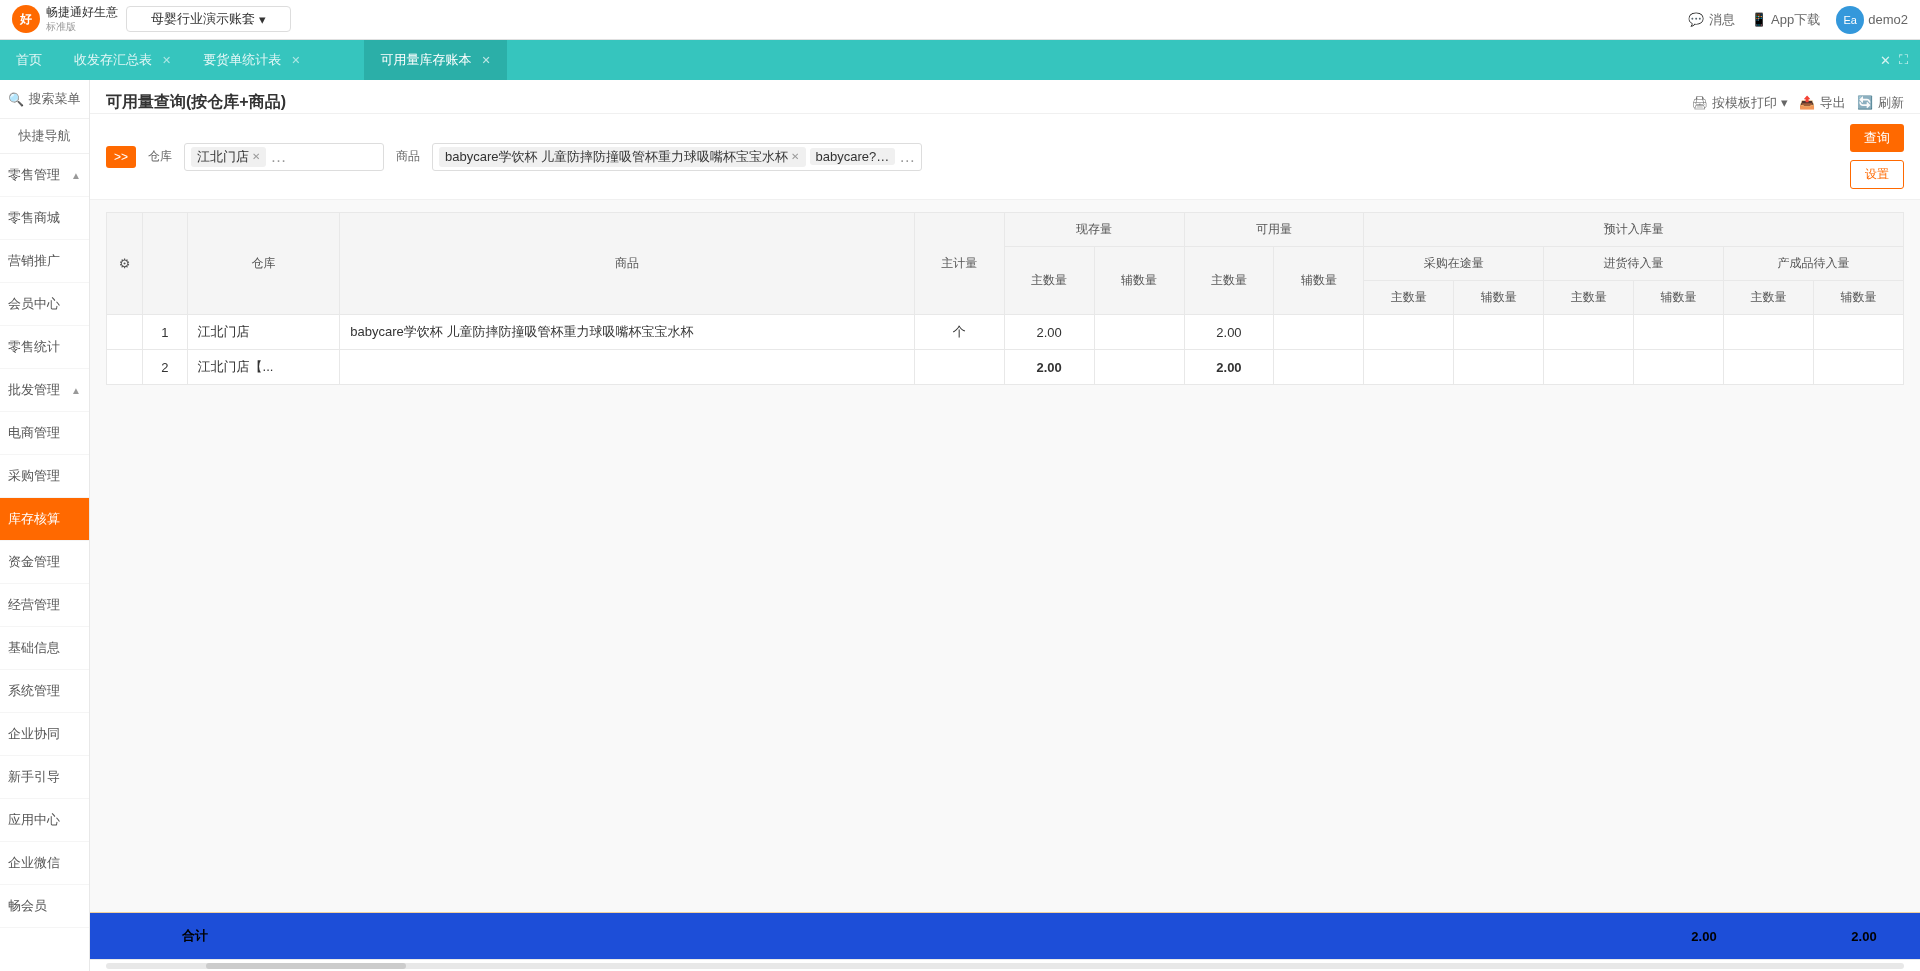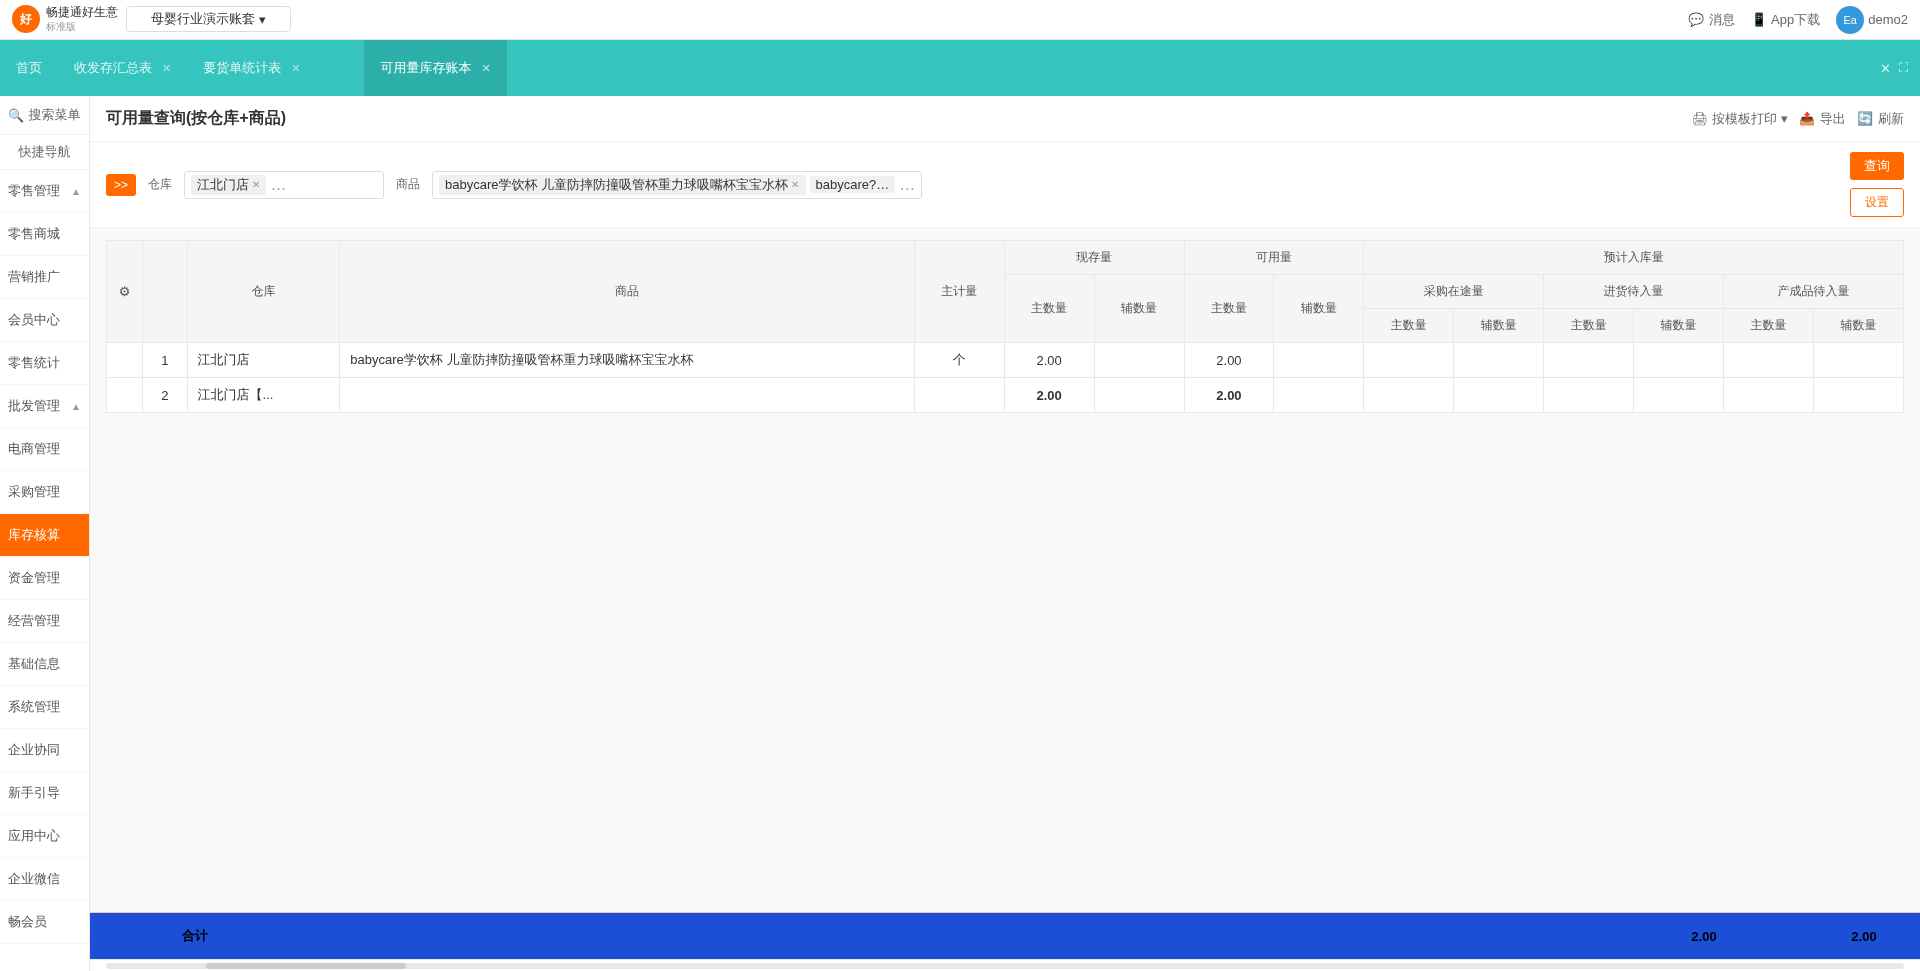--- a/index.html
+++ b/index.html
@@ -20,21 +20,21 @@
     .logo-icon { width: 28px; height: 28px; background: #ff6900; border-radius: 50%; display: flex; align-items: center; justify-content: center; color: #fff; font-size: 12px; font-weight: bold; }
     .logo-text { font-size: 12px; color: #333; line-height: 1.2; }
     .logo-sub { font-size: 10px; color: #999; }
     .industry-selector { display: flex; align-items: center; gap: 4px; border: 1px solid #ddd; border-radius: 4px; padding: 3px 24px; background: #fff; cursor: pointer; color: #333; min-width: 150px; }
     .top-bar-right { display: flex; align-items: center; gap: 16px; }
     .top-action { display: flex; align-items: center; gap: 4px; color: #666; cursor: pointer; font-size: 12px; }
     .avatar { width: 28px; height: 28px; border-radius: 50%; background: #3498db; color: #fff; display: flex; align-items: center; justify-content: center; font-size: 11px; }
 
     
     .nav-tabs {
-      height: 56px;
+      height: 40px;
       background: #36c5be;
       display: flex;
       align-items: stretch;
     }
     .nav-tab {
       display: flex;
       align-items: center;
       padding: 0 16px;
       color: rgba(255,255,255,0.85);
       cursor: pointer;
@@ -77,21 +77,21 @@
     }
     .sidebar-item.active { background: #ff6900; color: #fff; }
     .sidebar-item .arrow { font-size: 10px; color: #999; }
 
     
     .content { flex: 1; display: flex; flex-direction: column; overflow: hidden; }
 
     
     .page-header {
       background: #fff;
-      padding: 12px 16px 12px;
+      padding: 12px 16px 0;
       display: flex;
       align-items: center;
       justify-content: space-between;
       border-bottom: 1px solid #f0f0f0;
     }
     .page-title { font-size: 16px; color: #333; font-weight: bold; }
     .header-actions { display: flex; align-items: center; gap: 12px; }
     .header-action-btn { display: flex; align-items: center; gap: 4px; color: #666; cursor: pointer; font-size: 13px; background: none; border: none; }
 
     

